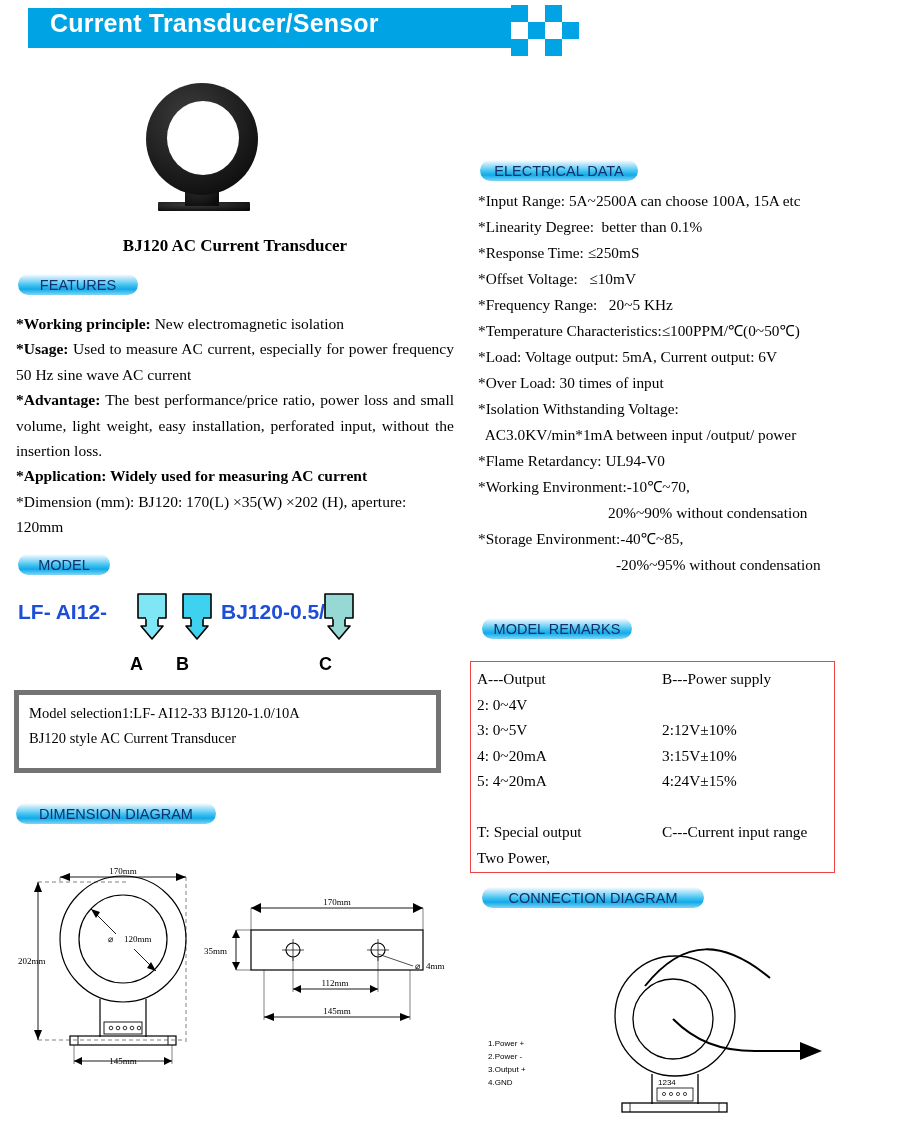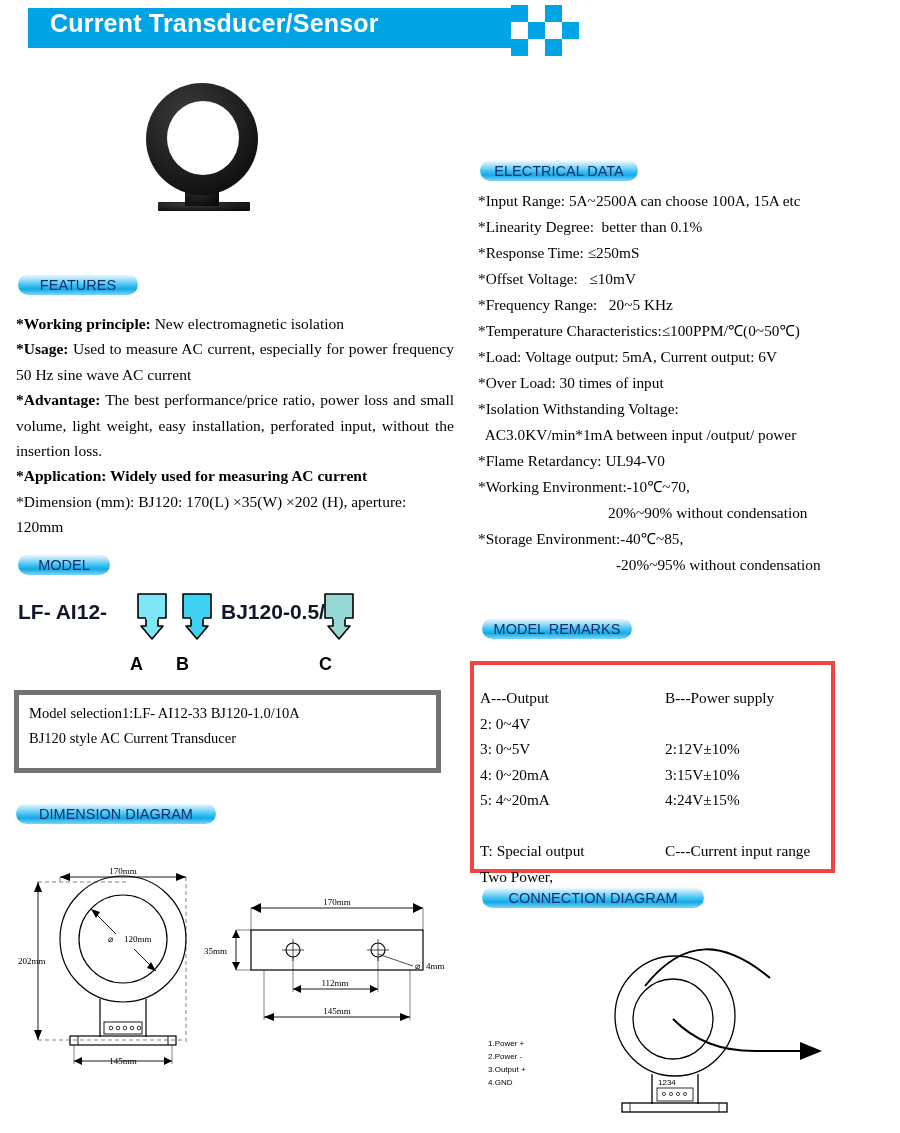--- a/index.html
+++ b/index.html
@@ -68,21 +68,21 @@
     white-space: pre;
   }
   .indent2 { padding-left: 130px; }
   .indent3 { padding-left: 138px; }
 
   
   .model-row { position: absolute; left: 18px; top: 592px; height: 60px; width: 440px; }
   .model-txt {
     position: absolute; top: 8px;
     font-family: "Liberation Sans", sans-serif;
-    font-weight: bold; font-size: 21px; color: #0f172a;
+    font-weight: bold; font-size: 21px; color: #1d4ed8;
     white-space: nowrap;
   }
   .abox { position: absolute; top: 0; width: 32px; height: 50px; }
   .alabel {
     position: absolute; top: 654px;
     font-family: "Liberation Sans", sans-serif;
     font-weight: bold; font-size: 18px;
   }
 
   
@@ -91,22 +91,22 @@
     width: 427px; height: 83px;
     border: 5px solid #737373;
     padding: 6px 10px 0 10px;
   }
   .selbox .line { font-size: 14.5px; line-height: 25px; }
 
   
   .remarks {
     position: absolute; left: 470px; top: 661px;
     width: 365px; height: 212px;
-    border: 4px solid #ef4444;
-    padding: 24px 0 0 6px;
+    border: 1px solid #ef4444;
+    padding: 8px 0 0 6px;
   }
   .rr { position: relative; height: 25.5px; font-size: 15.3px; font-family:"Liberation Serif", serif; }
   .rc1 { position: absolute; left: 0; }
   .rc2 { position: absolute; left: 185px; }
 
   
   .dimwrap { position: absolute; left: 8px; top: 836px; width: 450px; height: 260px; }
   .connwrap { position: absolute; left: 470px; top: 916px; width: 425px; height: 215px; }
 
   svg { display: block; }
@@ -139,20 +139,21 @@
           <stop offset="100%" stop-color="#0c0c0c"></stop>
         </radialGradient>
       </defs>
       <rect x="28" y="124" width="92" height="9" rx="1" fill="url(#ringg)"></rect>
       <rect x="55" y="88" width="34" height="40" fill="url(#ringg)"></rect>
       <circle cx="72" cy="61" r="56" fill="url(#ringg)"></circle>
       <ellipse cx="73" cy="60" rx="36" ry="37" fill="#ffffff"></ellipse>
     </svg>
   </div>
 
+  <div class="prod-title">BJ120 AC Current Transducer</div>
 
   <div class="badge" style="left:18px; top:274px; width:120px;">FEATURES</div>
 
   <div class="col-left">
     <div class="line"><span class="b">*Working principle:</span><span> New electromagnetic isolation</span></div>
     <div class="line just"><span class="b">*Usage:</span><span> Used to measure AC current, especially for power frequency 50 Hz sine wave AC current</span></div>
     <div class="line just"><span class="b">*Advantage:</span><span> The best performance/price ratio, power loss and small volume, light weight, easy installation, perforated input, without the insertion loss.</span></div>
     <div class="line"><span class="b">*Application: Widely used for measuring AC current</span></div>
     <div class="line"><span>*Dimension (mm):</span><span> BJ120: 170(L) ×35(W) ×202 (H), aperture: 120mm</span></div>
   </div>

